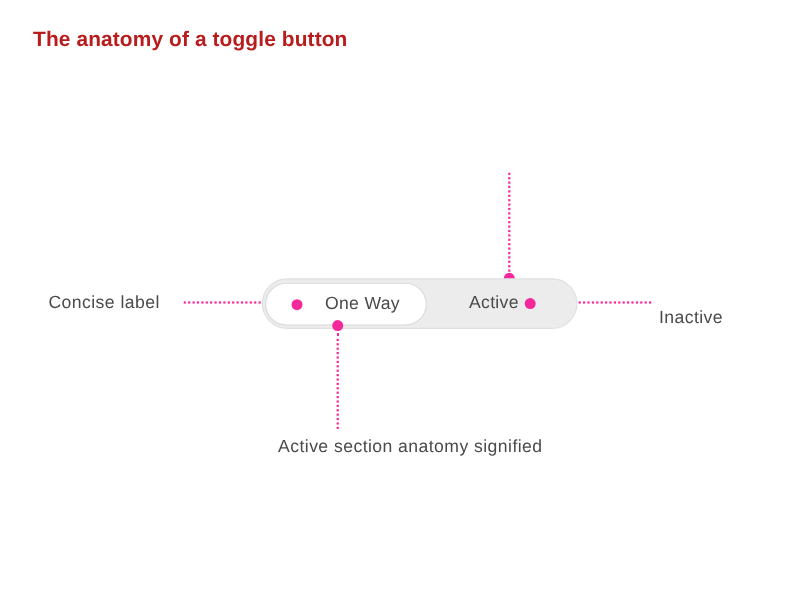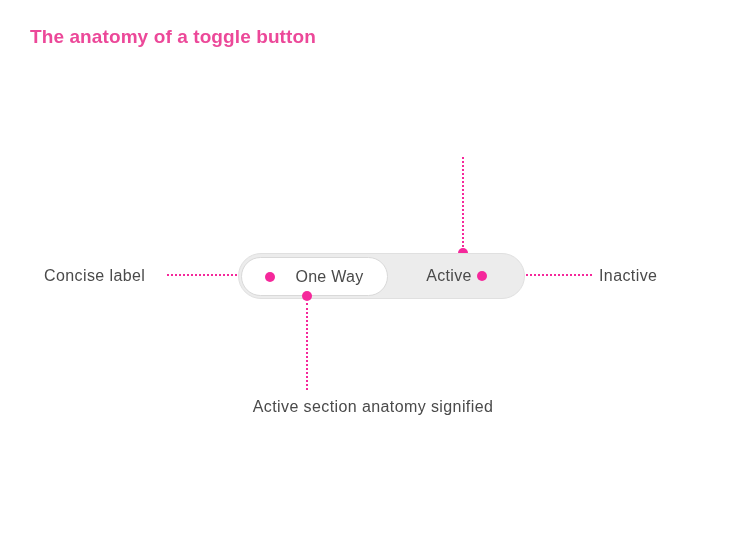--- a/index.html
+++ b/index.html
@@ -3,21 +3,21 @@
 <meta charset="utf-8">
 <style>
   * { margin: 0; padding: 0; box-sizing: border-box; }
   html, body { width: 730px; height: 548px; background: #ffffff; overflow: hidden; }
   body { font-family: "Liberation Sans", sans-serif; color: #4a4a4a; }
 
   .canvas { position: relative; width: 730px; height: 548px; background: #ffffff; }
 
   .page-title {
     position: absolute; left: 30px; top: 26px;
-    font-size: 19px; font-weight: 700; color: #ec4899;
+    font-size: 19px; font-weight: 700; color: #b91c1c;
     letter-spacing: 0.1px;
   }
 
   
   .toggle {
     position: absolute; left: 238px; top: 253px;
     width: 287px; height: 46px;
     background: #ececec;
     border: 1px solid #e0e0e0;
     border-radius: 23px;
@@ -57,21 +57,21 @@
   .line-bottom { left: 306px; top: 303px; height: 87px; }
 
   
   .note {
     position: absolute; font-size: 16px; color: #4a4a4a;
     letter-spacing: 0.4px; white-space: nowrap;
   }
   .note-top    { left: 373px; top: 133px; transform: translateX(-50%); }
   .note-bottom { left: 373px; top: 398px; transform: translateX(-50%); }
   .note-left   { left: 44px;  top: 267px; }
-  .note-right  { left: 599px; top: 267px; }
+  .note-right  { left: 599px; top: 281px; }
 </style>
 </head>
 <body>
 
 <div class="canvas">
 
   <h1 class="page-title">The anatomy of a toggle button</h1>
 
   <div class="dotted-v line-top"></div>
   <div class="dot dot-abs dot-top"></div>

